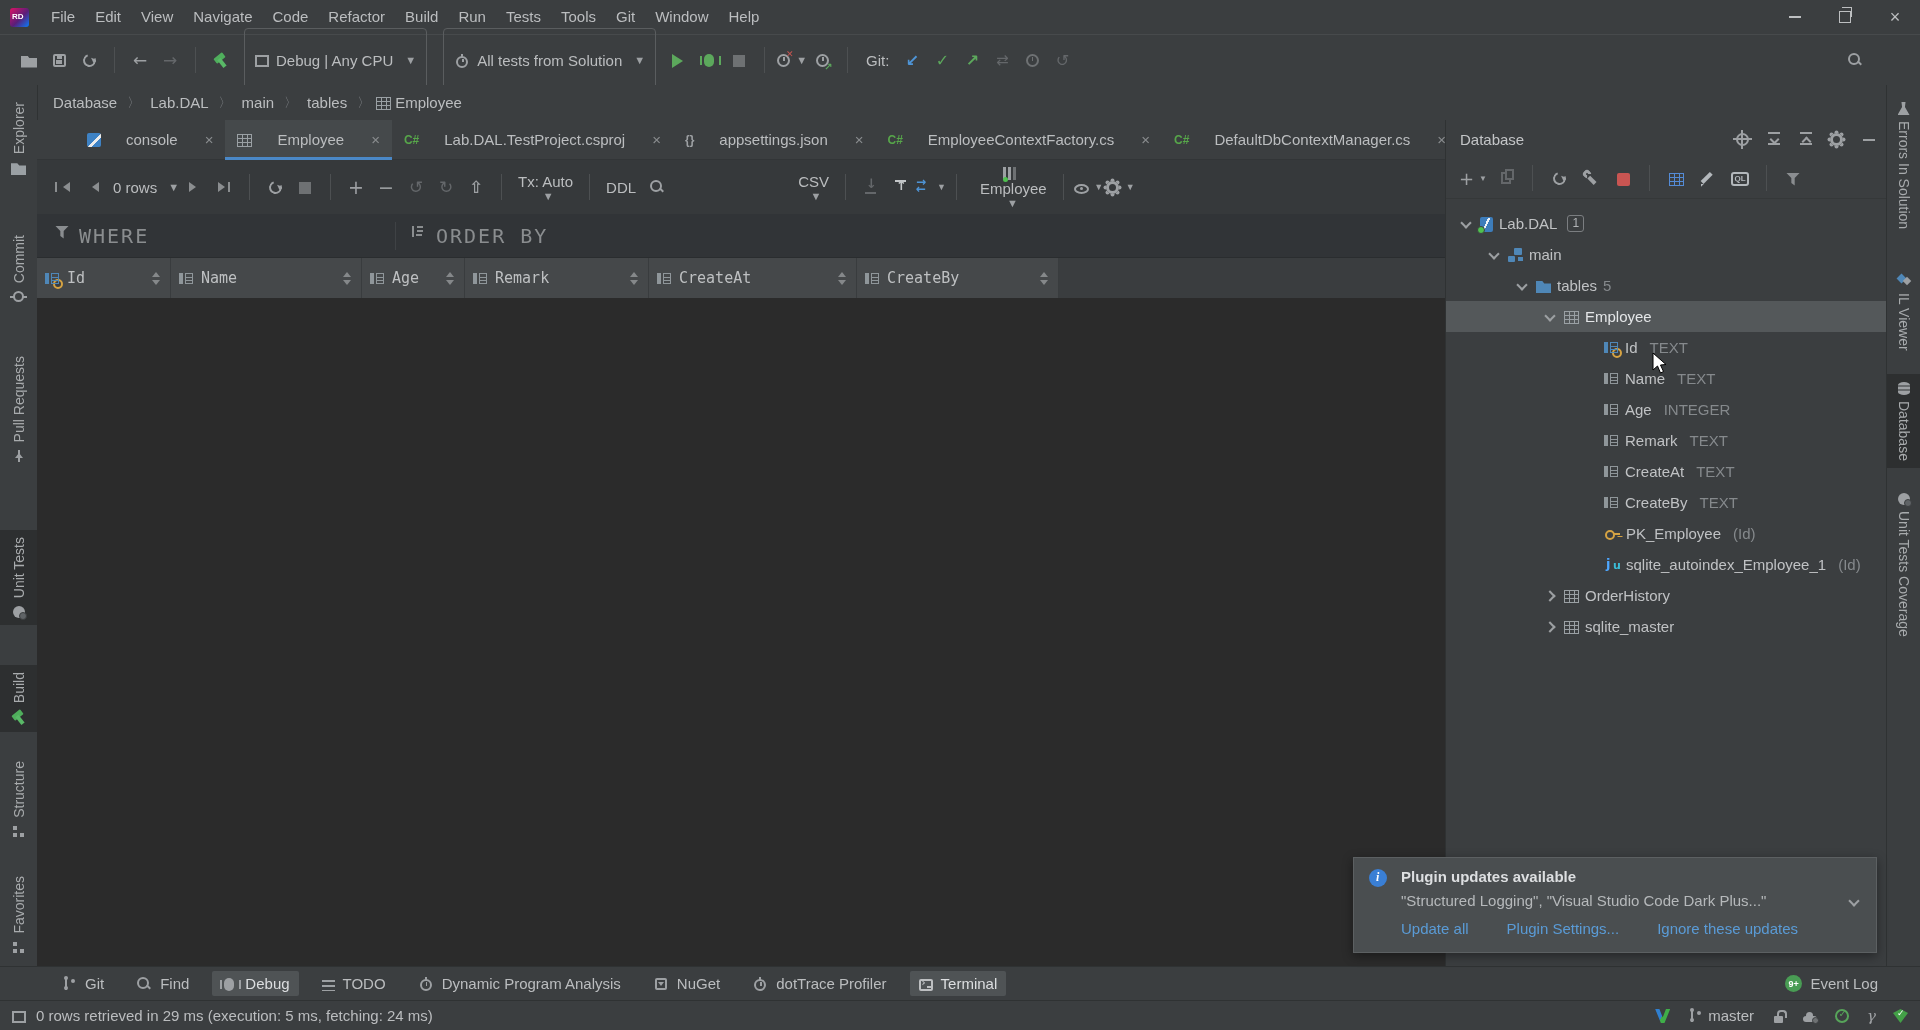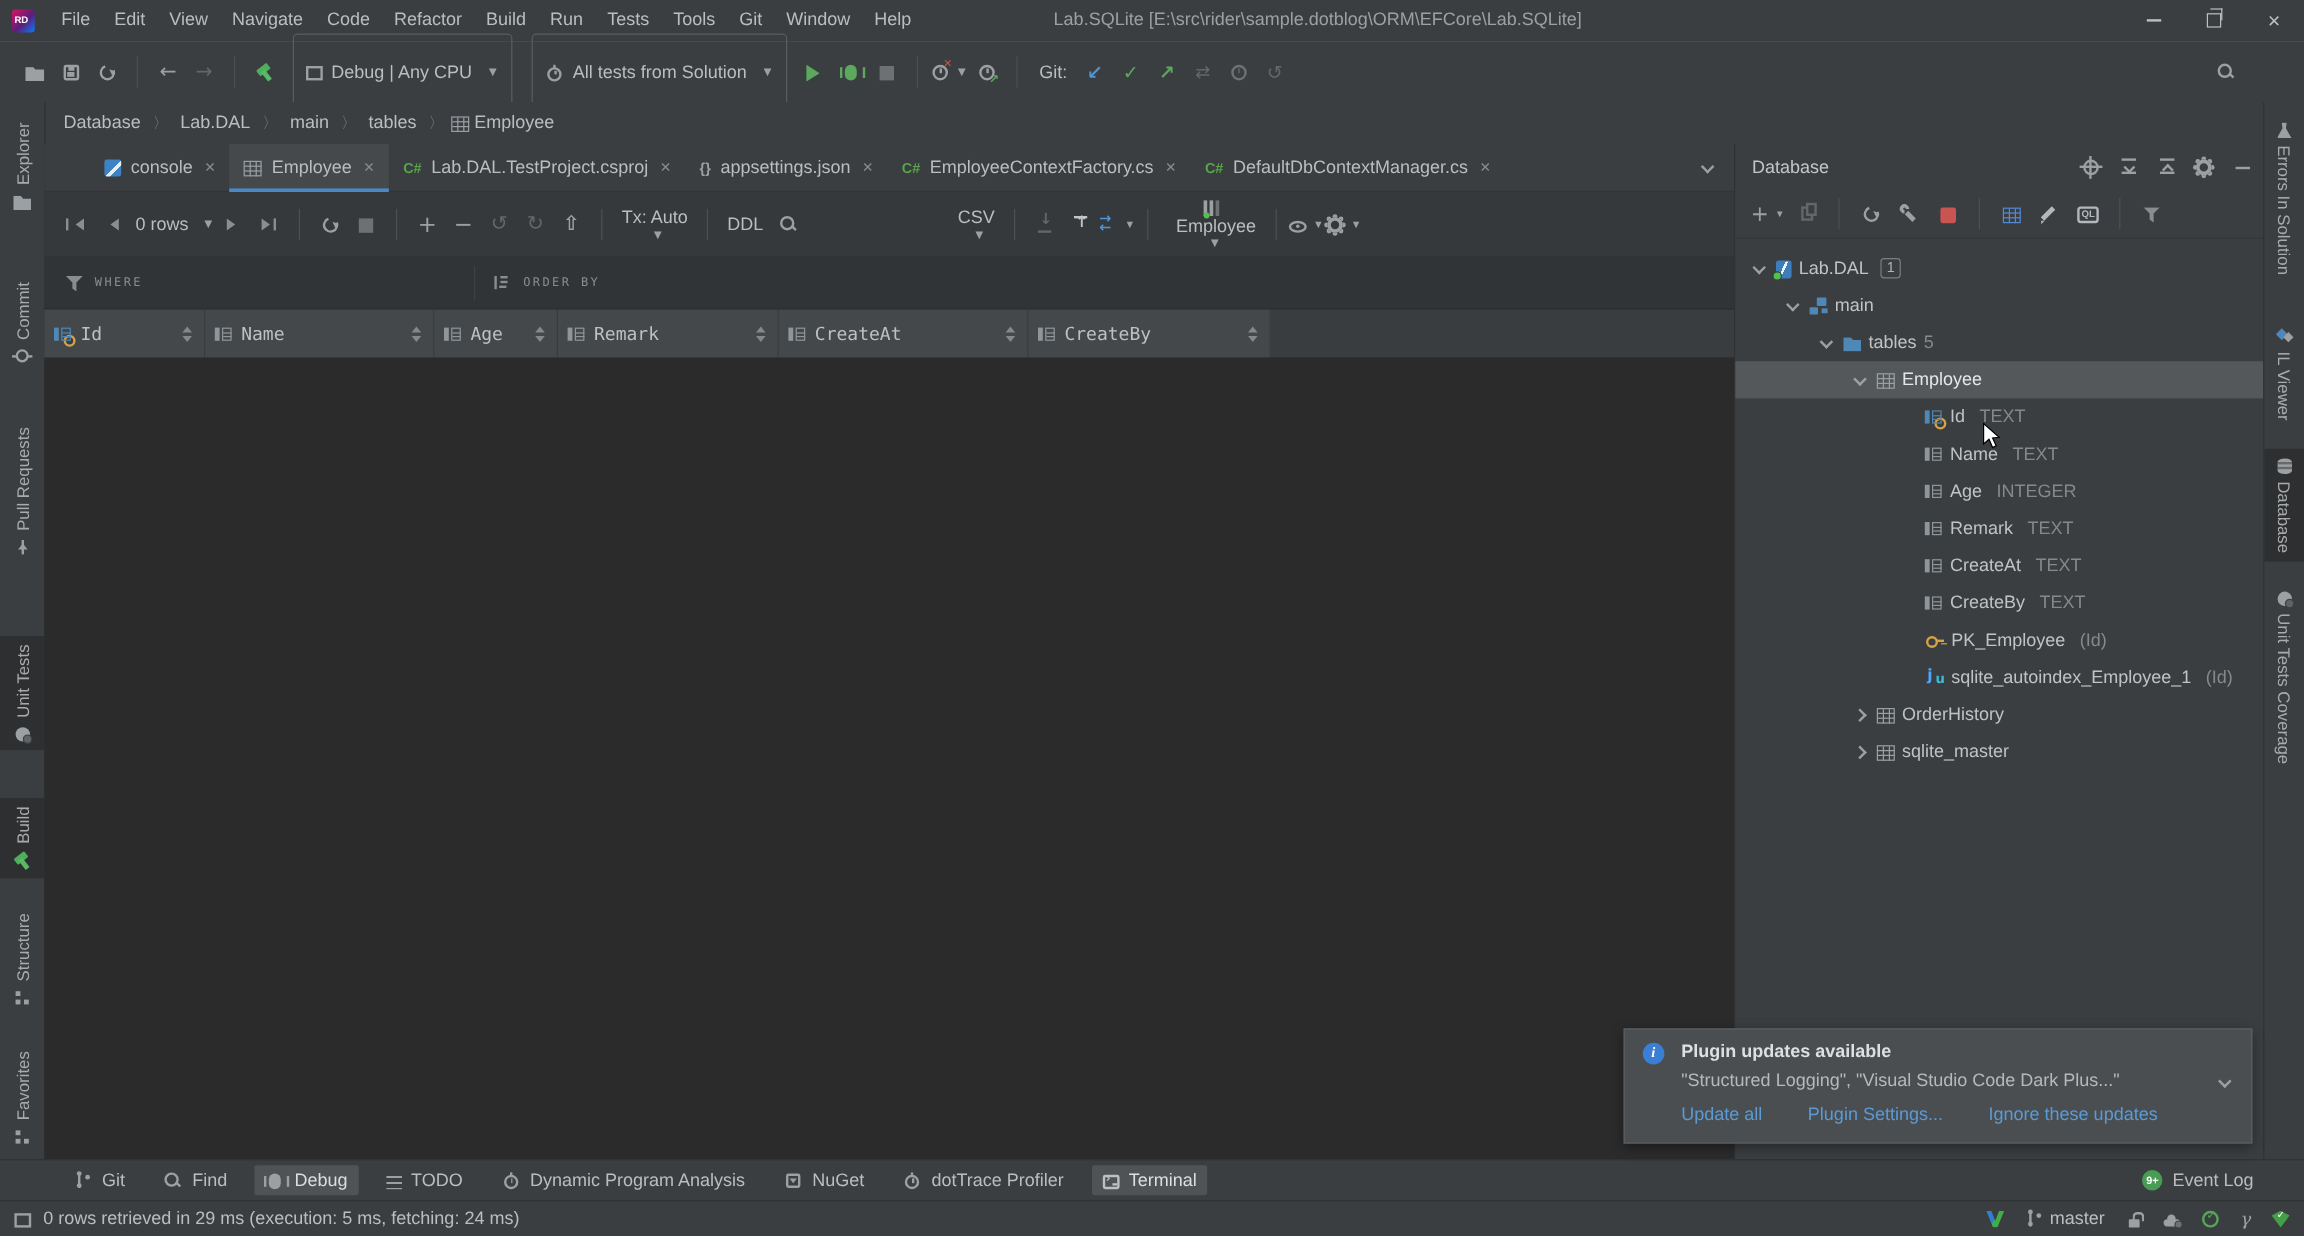--- a/index.html
+++ b/index.html
@@ -185,31 +185,31 @@
   
   .combo{display:flex;align-items:center;height:32px;border:1px solid #5a5d5f;border-radius:4px;padding:15px 10px;margin:0 8px;gap:7px;color:#bbbdbf;justify-content:flex-end;}
   .tbtn{display:flex;align-items:center;justify-content:center;min-width:30px;height:30px;flex:none;}
   .tbtn.txt{padding:0 6px;color:#bbbdbf;flex-direction:column;}
 
   
   .crumb{color:#bbbdbf;padding:0 4px;}
   .crumb-sep{color:#7a7d80;margin:0 6px;font-size:13px;}
 
   
-  .tab{display:flex;align-items:center;gap:8px;padding:0 12px;color:#bbbdbf;position:relative;}
+  .tab{display:flex;align-items:center;gap:25px;padding:0 12px;color:#bbbdbf;position:relative;}
   .tab.active{background:#45494b;}
   .tab.active::after{content:"";position:absolute;left:0;right:0;bottom:-1px;height:3px;background:#4a88c7;}
   .tab .close{color:#8a8d8f;font-size:15px;margin-left:2px;}
   .tab-overflow{margin-left:auto;display:flex;align-items:center;padding-right:14px;}
 
   
   .rows-count{color:#bbbdbf;margin:0 6px;}
 
   
-  .filter-part{display:flex;align-items:center;gap:10px;color:#8a8d8f;letter-spacing:2px;font-size:10px;}
+  .filter-part{display:flex;gap:10px;color:#8a8d8f;letter-spacing:2px;font-size:20px;}
   .filter-divider{width:1px;height:28px;background:#3f4245;margin:0 14px 0 0;}
 
   
   .hcell{display:flex;align-items:center;background:#45484a;border-right:1px solid #393c3e;box-sizing:border-box;padding:0 6px 0 8px;gap:7px;}
   .hlabel{color:#bec0c2;font-size:15px;}
   .sort{display:flex;flex-direction:column;gap:3px;margin-left:auto;padding-right:4px;}
   .sort i{display:block;width:0;height:0;border:4px solid transparent;}
   .sort .up{border-bottom:5px solid #85888a;border-top:none;}
   .sort .dn{border-top:5px solid #85888a;border-bottom:none;}
 
@@ -271,21 +271,20 @@
       <div class="menu-item">Code</div>
       <div class="menu-item">Refactor</div>
       <div class="menu-item">Build</div>
       <div class="menu-item">Run</div>
       <div class="menu-item">Tests</div>
       <div class="menu-item">Tools</div>
       <div class="menu-item">Git</div>
       <div class="menu-item">Window</div>
       <div class="menu-item">Help</div>
     </div>
-  <span class="win-title">Lab.SQLite [E:\src\rider\sample.dotblog\ORM\EFCore\Lab.SQLite]</span>
   <div class="winctl">
     <div class="winbtn">
         <span style="width:12px;height:2px;background:#bdbfc1;display:inline-block"></span>
       </div>
     <div class="winbtn">
         <span class="ic-restore"></span>
       </div>
     <div class="winbtn" style="font-size:18px">×</div>
   </div>
 </div>

